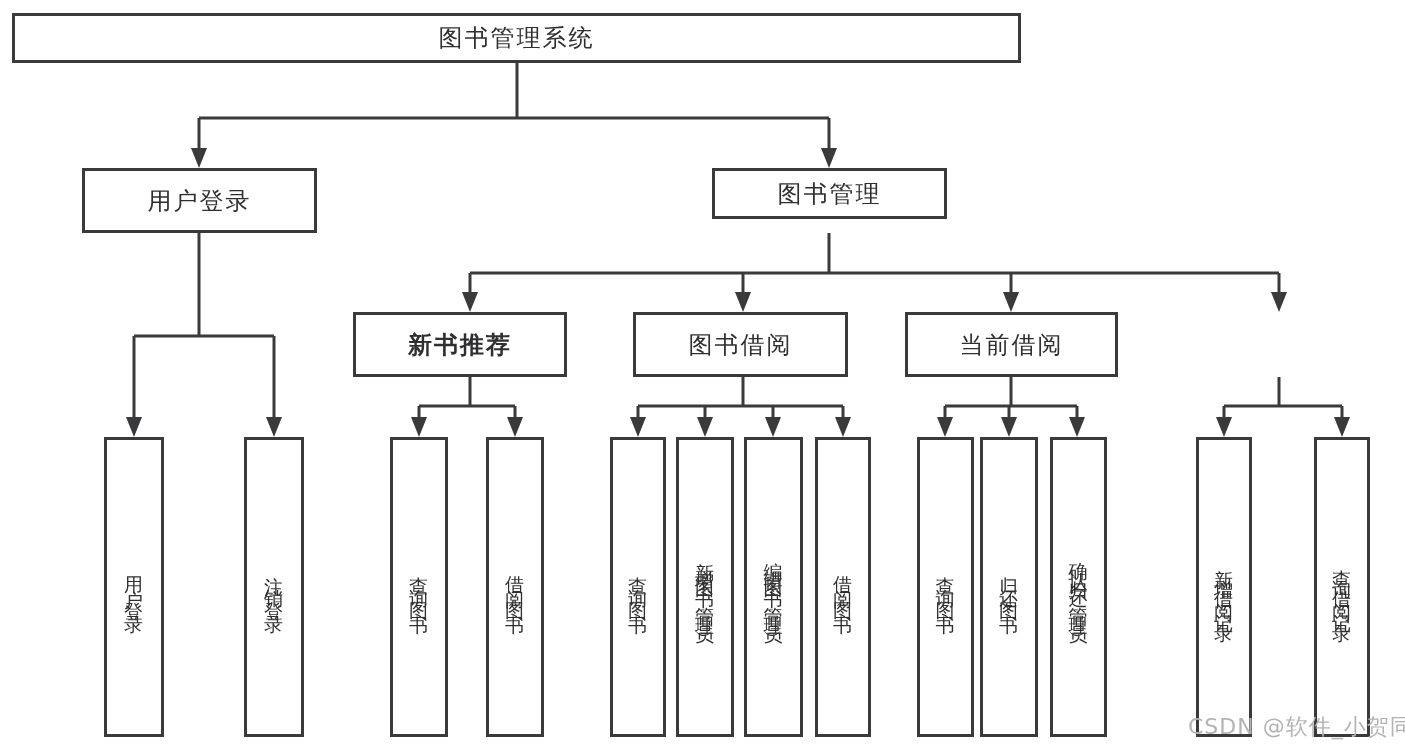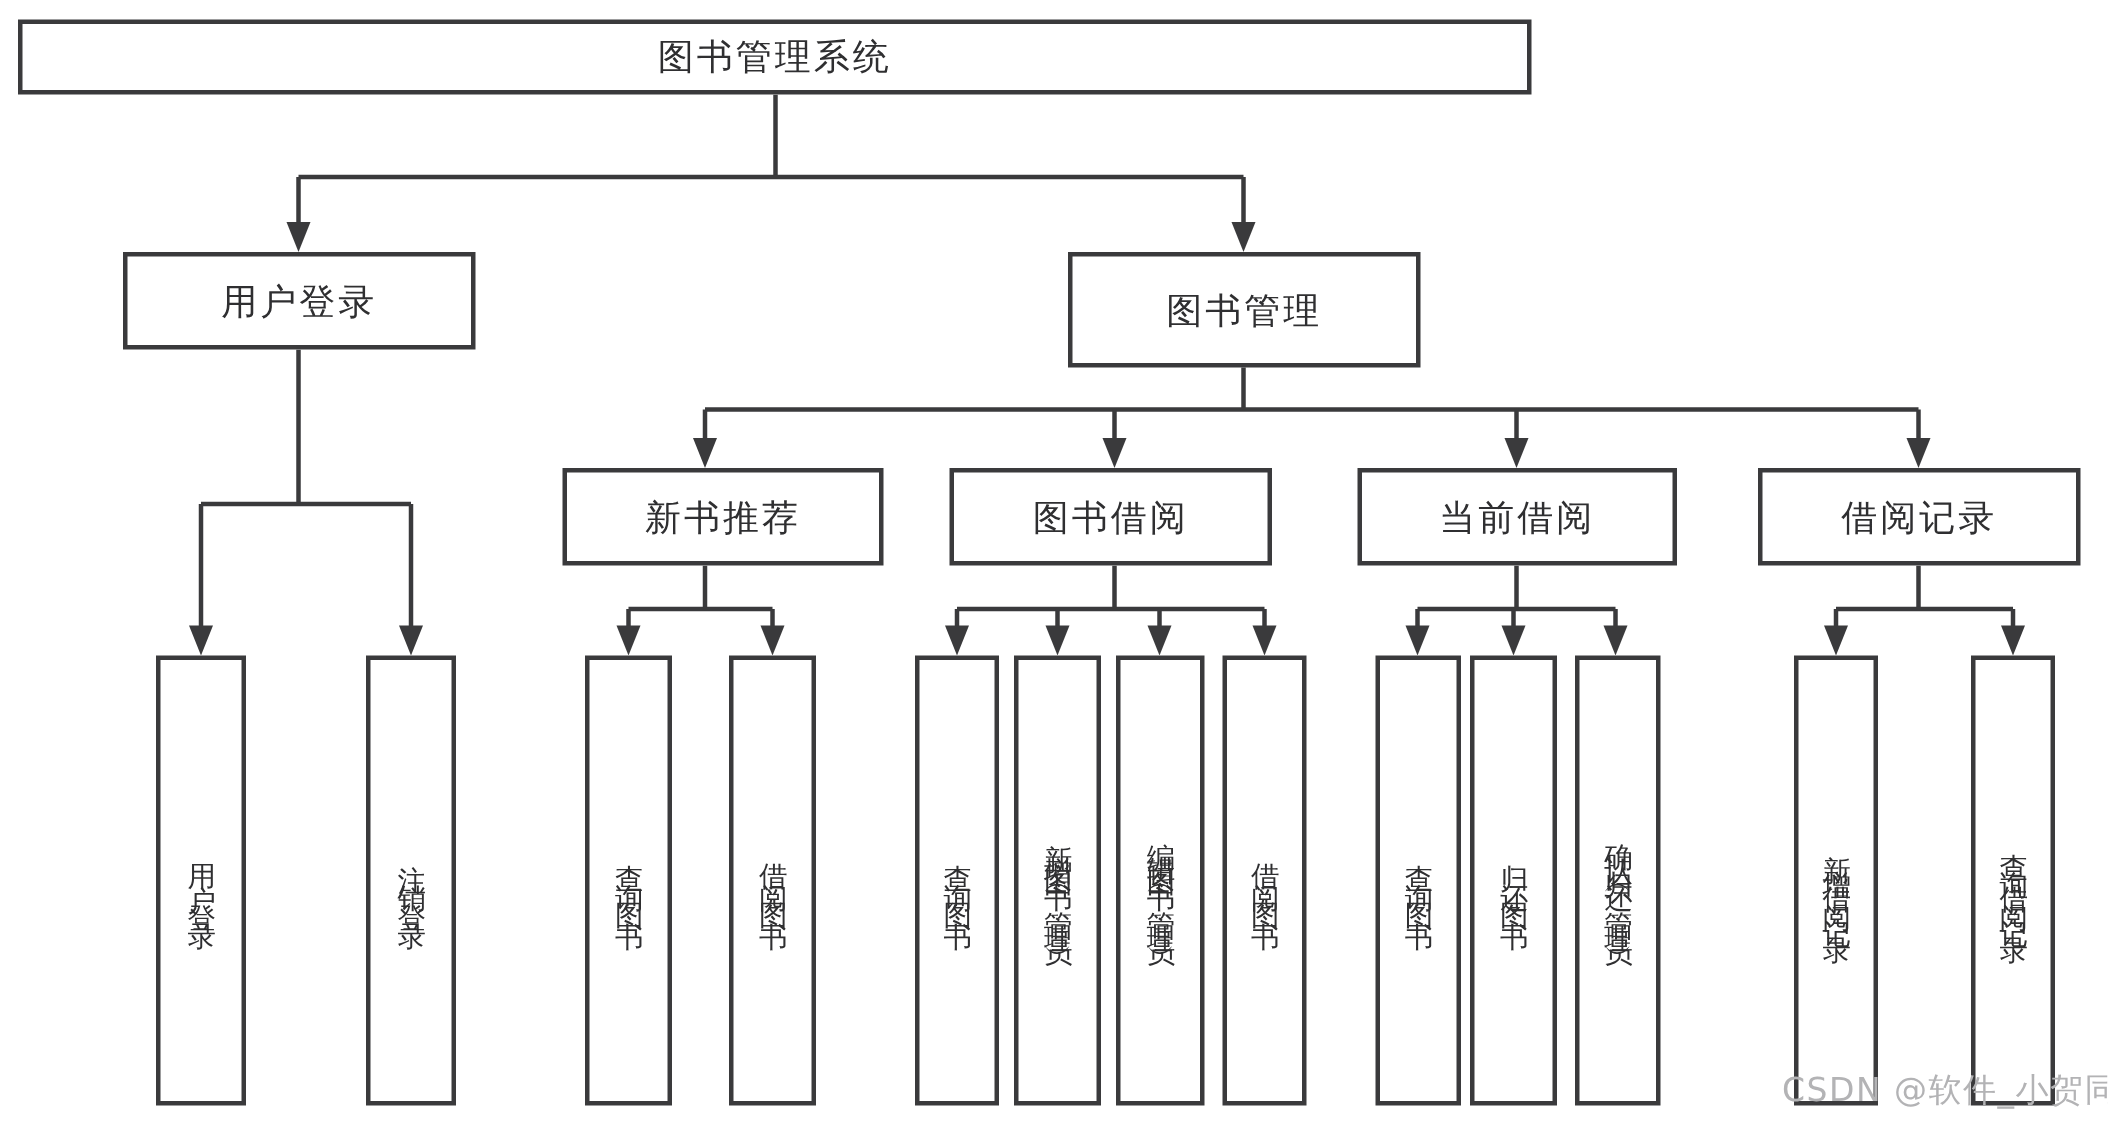--- a/index.html
+++ b/index.html
@@ -123,35 +123,32 @@
       <polygon points="1334,417 1350,417 1342,437"></polygon>
   </svg>
 
   <div class="node" style="left:12px;top:13px;width:1009px;height:50px;">
     <span class="hlabel">图书管理系统</span>
   </div>
 
   <div class="node" style="left:82px;top:168px;width:235px;height:65px;">
     <span class="hlabel">用户登录</span>
   </div>
-  <div class="node" style="left:712px;top:168px;width:235px;height:77px;">
+  <div class="node" style="left:712px;top:168px;width:235px;height:51px;">
     <span class="hlabel">图书管理</span>
   </div>
 
-  <div class="node" style="left:375px;top:312px;width:214px;height:65px;">
+  <div class="node" style="left:353px;top:312px;width:214px;height:65px;font-weight:bold;">
     <span class="hlabel">新书推荐</span>
   </div>
   <div class="node" style="left:905px;top:312px;width:213px;height:65px;">
     <span class="hlabel">当前借阅</span>
   </div>
   <div class="node" style="left:633px;top:312px;width:215px;height:65px;">
     <span class="hlabel">图书借阅</span>
-  </div>
-  <div class="node" style="left:1172px;top:312px;width:215px;height:65px;">
-    <span class="hlabel">借阅记录</span>
   </div>
 
   <div class="node" style="left:104px;top:437px;width:60px;height:300px;">
     <span class="vlabel">用户登录</span>
   </div>
   <div class="node" style="left:244px;top:437px;width:60px;height:300px;">
     <span class="vlabel">注销登录</span>
   </div>
 
   <div class="node" style="left:390px;top:437px;width:58px;height:300px;">

